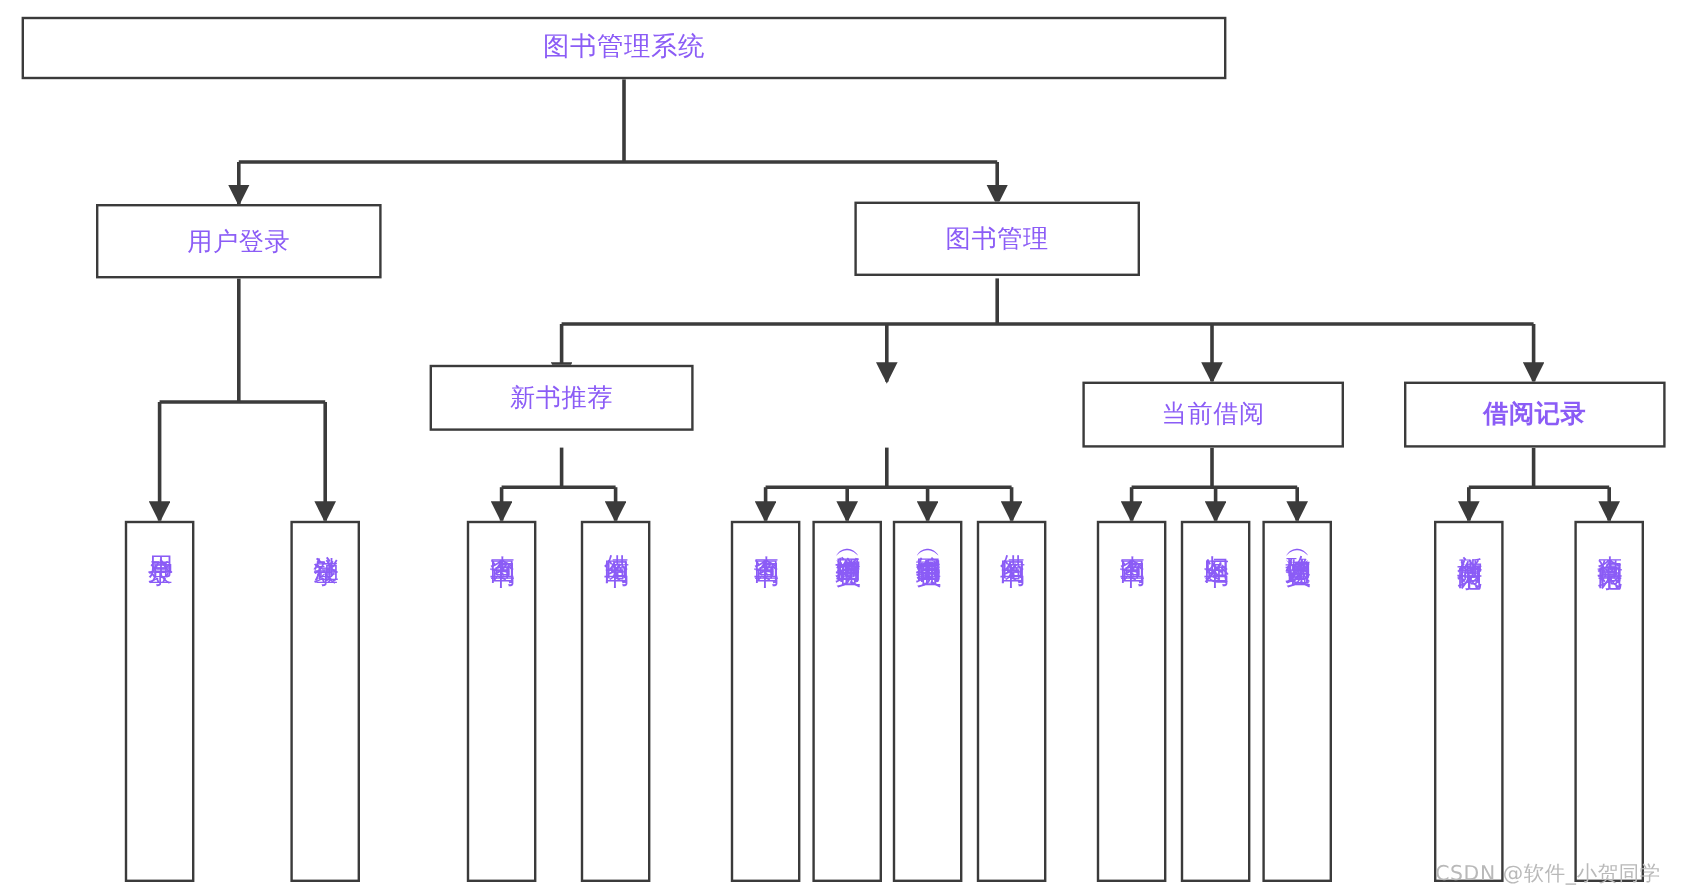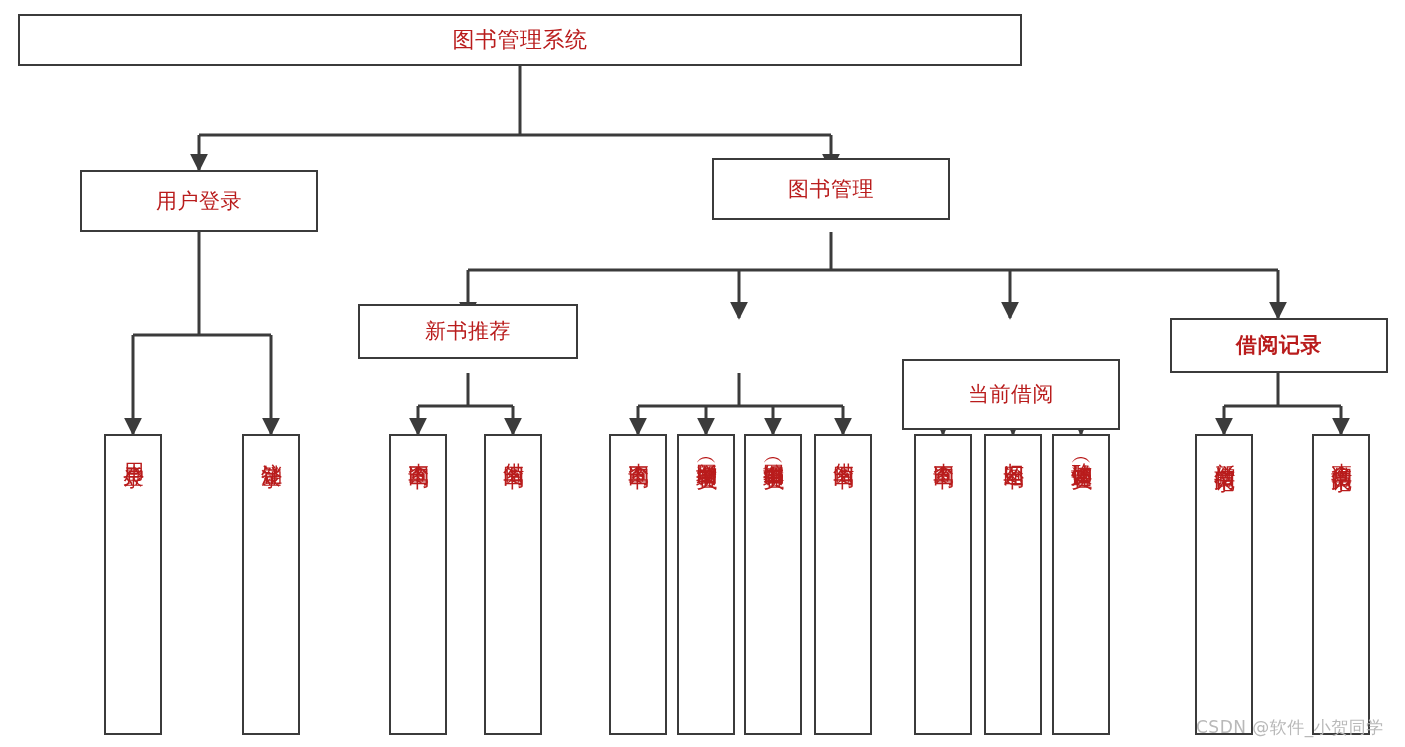--- a/index.html
+++ b/index.html
@@ -33,21 +33,21 @@
     border: 2px solid #3b3b3b;
     display: flex;
     align-items: center;
     justify-content: center;
     color: #3a3a3a;
   }
   .node-label {
     display: block;
     text-align: center;
     line-height: 1.18;
-    color: #b91c1c;
+    color: #8b5cf6;
     white-space: pre-line;
   }
   
   .node.horizontal .node-label {
     writing-mode: horizontal-tb;
     font-size: 21px;
     letter-spacing: 0.5px;
   }
   .node.root .node-label {
     font-size: 22px;
@@ -133,28 +133,28 @@
     </g>
   </svg>
 
   <div class="node root horizontal" style="left:18px; top:14px; width:1004px; height:52px;">
     <span class="node-label">图书管理系统</span>
   </div>
 
   <div class="node horizontal" style="left:80px; top:170px; width:238px; height:62px;">
     <span class="node-label">用户登录</span>
   </div>
-  <div class="node horizontal" style="left:712px; top:158px; width:238px; height:62px;">
+  <div class="node horizontal" style="left:712px; top:168px; width:238px; height:62px;">
     <span class="node-label">图书管理</span>
   </div>
 
   <div class="node horizontal" style="left:358px; top:304px; width:220px; height:55px;">
     <span class="node-label">新书推荐</span>
   </div>
-  <div class="node horizontal" style="left:902px; top:318px; width:218px; height:71px;margin-top:41px;">
+  <div class="node horizontal" style="left:902px; top:318px; width:218px; height:55px;">
     <span class="node-label">当前借阅</span>
   </div>
   <div class="node horizontal" style="left:1170px; top:318px; width:218px; height:55px;font-weight:bold;">
     <span class="node-label">借阅记录</span>
   </div>
 
   <div class="node vertical" style="left:104px; top:434px; width:58px; height:301px;">
     <span class="node-label">用户登录</span>
   </div>
   <div class="node vertical" style="left:242px; top:434px; width:58px; height:301px;">

